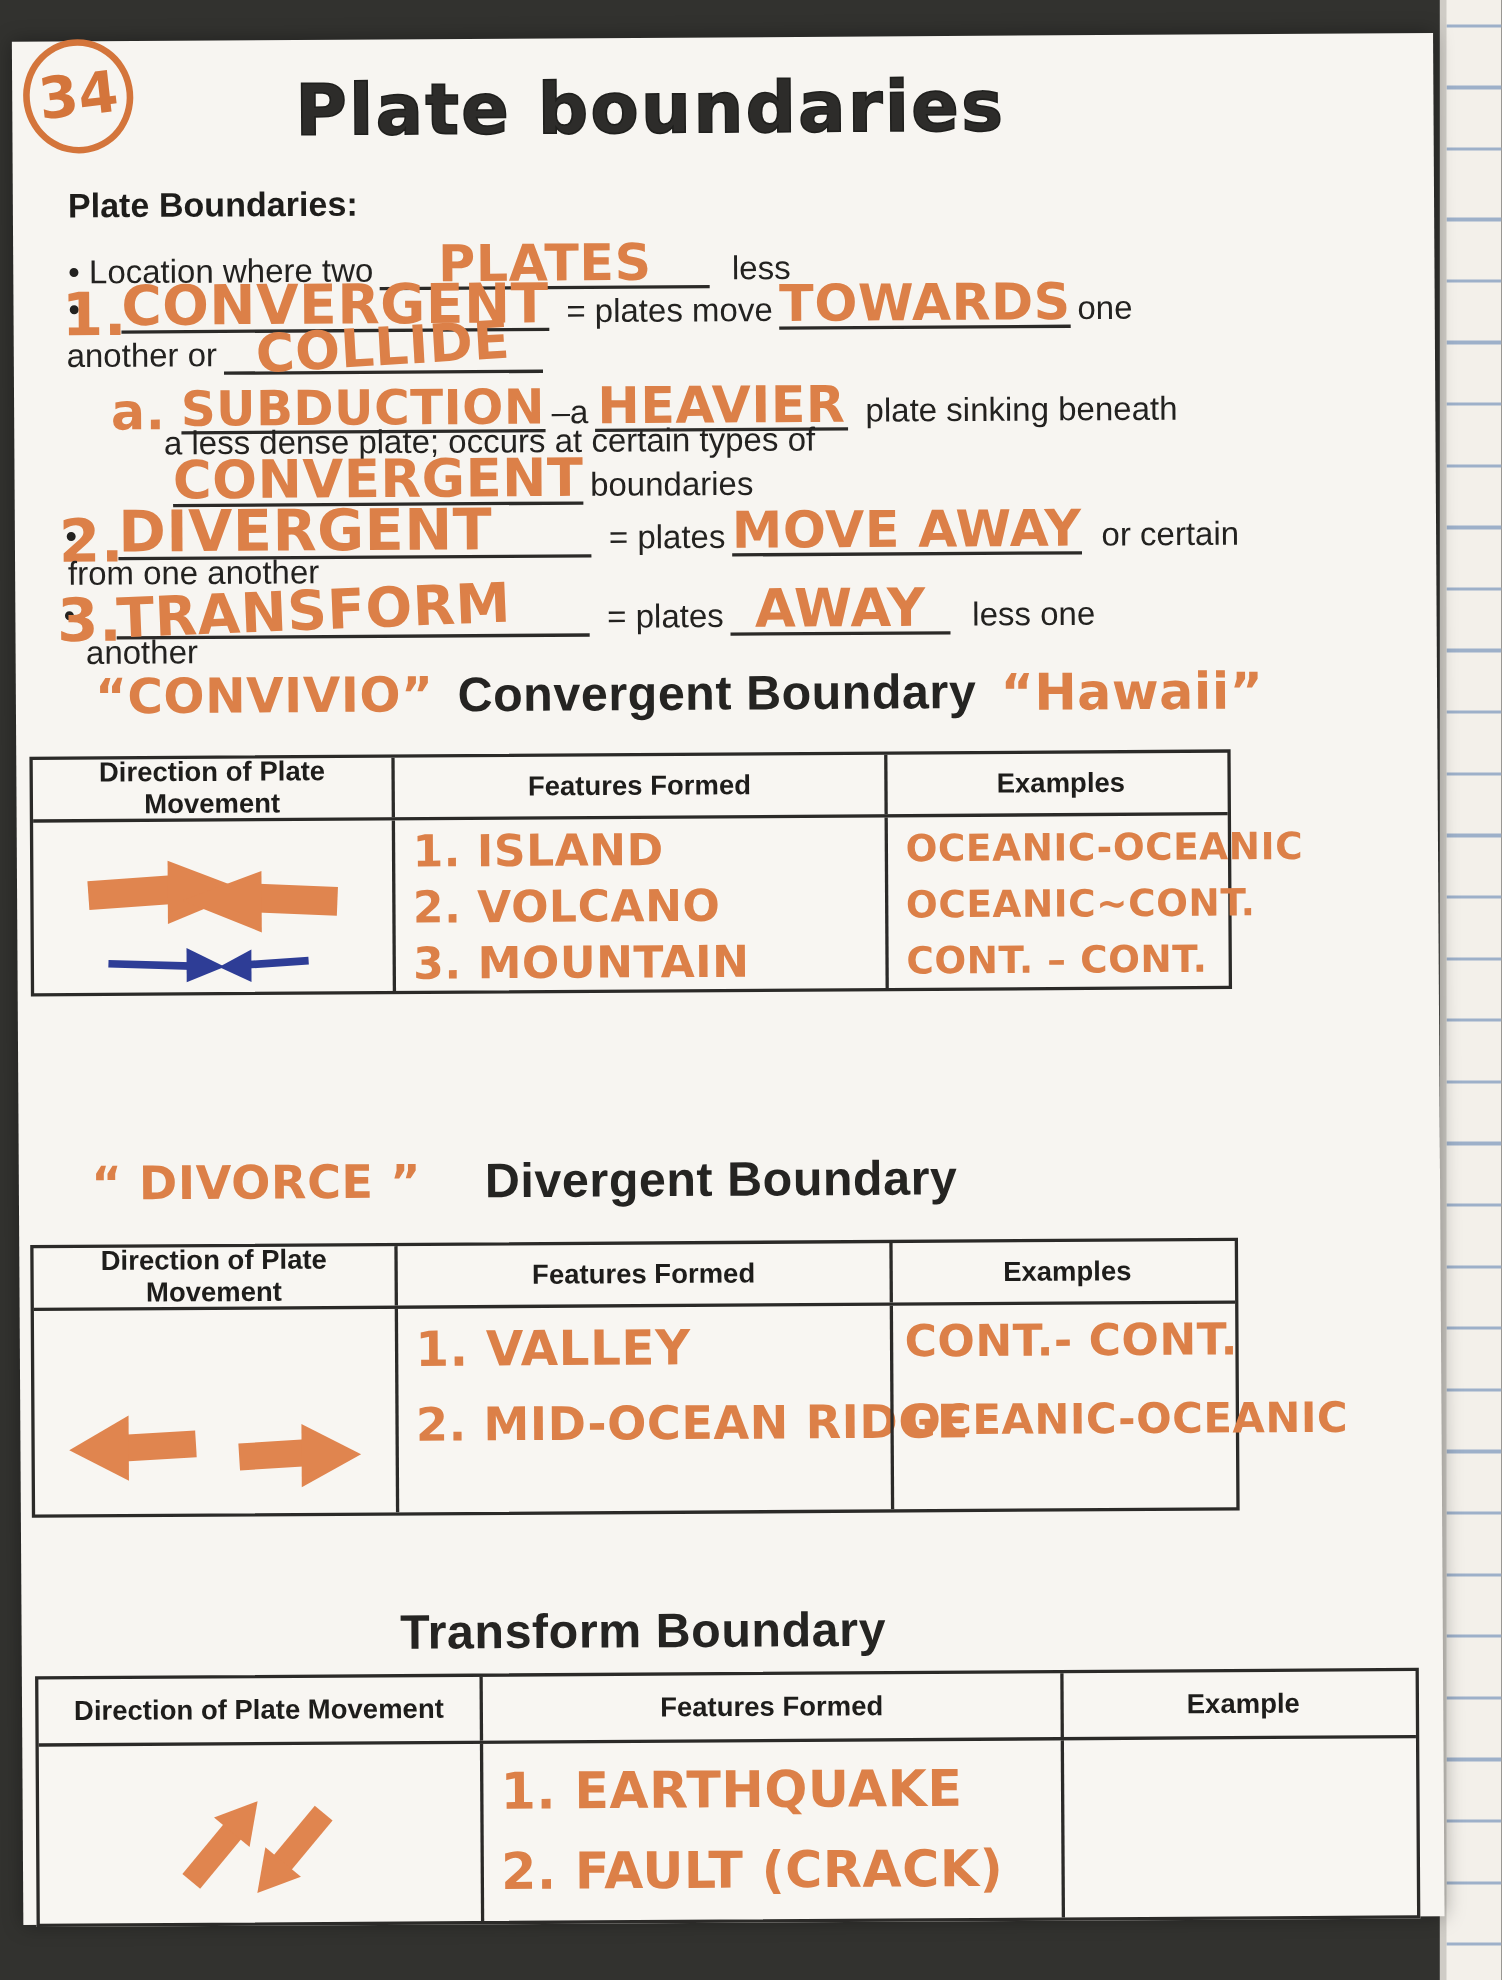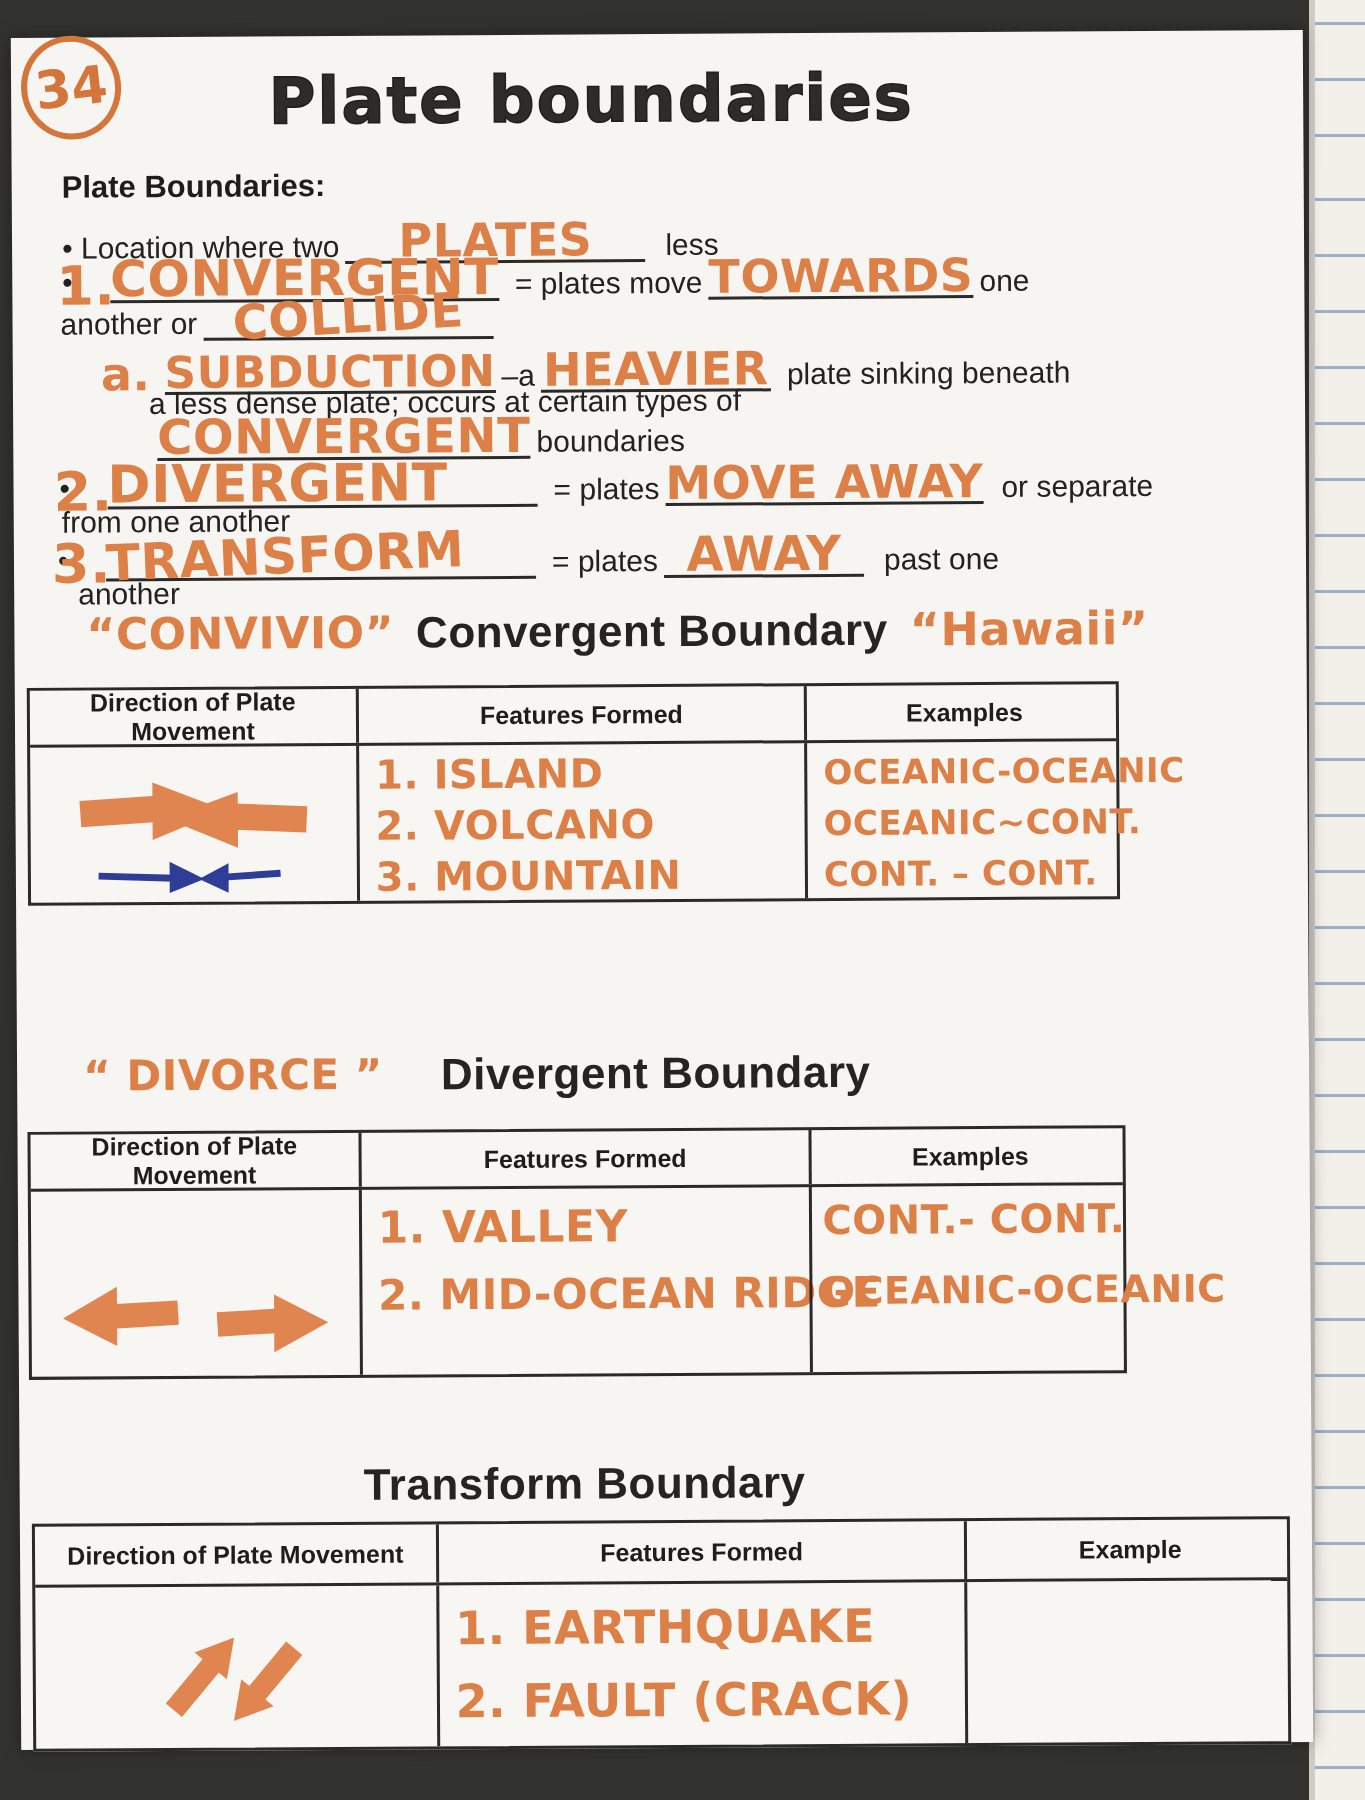--- a/index.html
+++ b/index.html
@@ -192,40 +192,40 @@
         <span class="print-bullet">•</span>
         <span class="hand hand-num">2.</span>
       </span>
       <span class="blank" style="min-width:430px;text-align:left;">
         <span class="hand" style="font-size:52px;margin-bottom:-8px;">DIVERGENT</span>
       </span>
       <span class="print" style="margin-left:10px;">= plates</span>
       <span class="blank" style="min-width:250px;">
         <span class="hand" style="font-size:46px;margin-bottom:-6px;">MOVE AWAY</span>
       </span>
-      <span class="print" style="margin-left:12px;">or separate</span>
+      <span class="print" style="margin-left:12px;">or certain</span>
     </div>
 
     <div class="nline l-2b">
       <span class="print">from one another</span>
     </div>
 
     <div class="nline l-3">
       <span class="numwrap">
         <span class="print-bullet">•</span>
         <span class="hand hand-num">3.</span>
       </span>
       <span class="blank" style="min-width:430px;text-align:left;">
         <span class="hand" style="font-size:50px;margin-bottom:-8px;transform:rotate(-2deg);">TRANSFORM</span>
       </span>
       <span class="print" style="margin-left:10px;">= plates</span>
       <span class="blank" style="min-width:200px;">
         <span class="hand" style="font-size:48px;margin-bottom:-8px;">AWAY</span>
       </span>
-      <span class="print" style="margin-left:14px;">past one</span>
+      <span class="print" style="margin-left:14px;">less one</span>
     </div>
 
     <div class="nline l-3b">
       <span class="print">another</span>
     </div>
 
     <div class="sec-head h1">
       <span class="hand mnemonic">“CONVIVIO”</span>
       <span class="black-title">Convergent Boundary</span>
       <span class="hand mnemonic" style="font-size:46px;">“Hawaii”</span>

